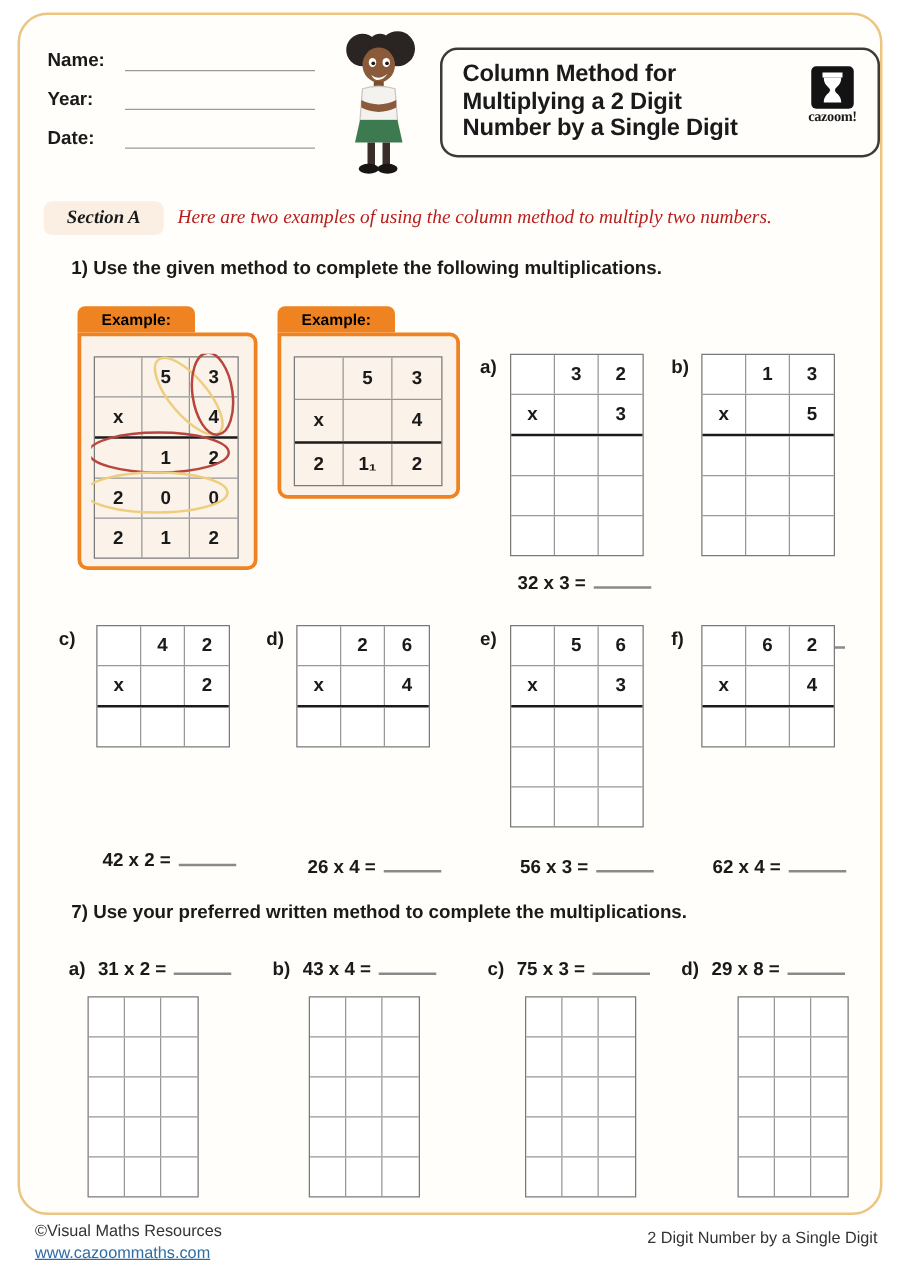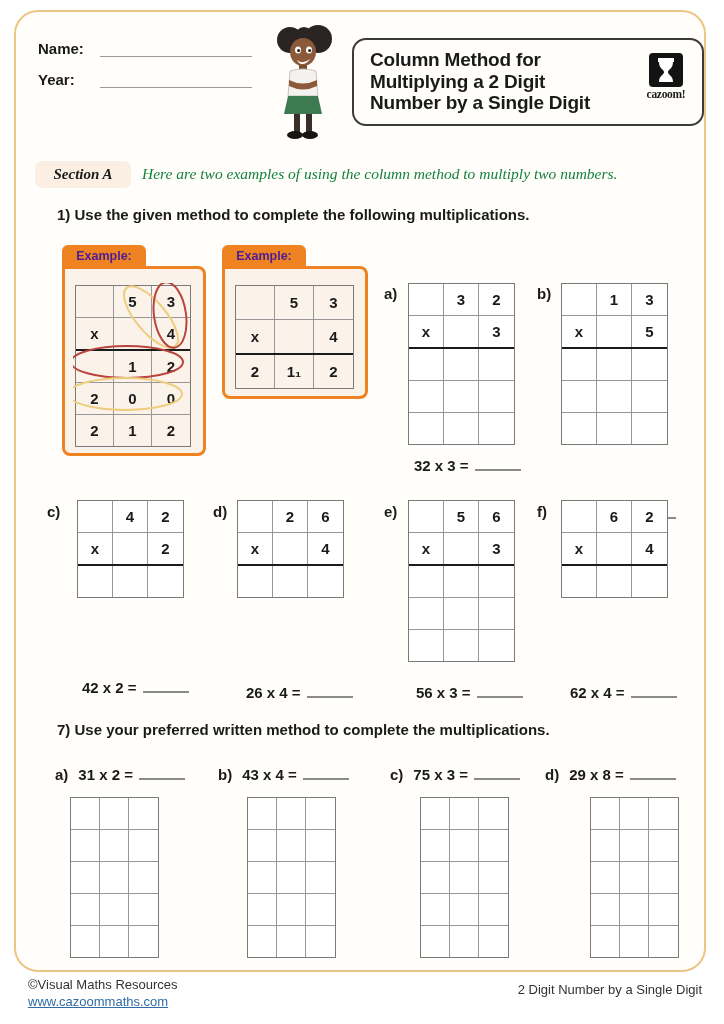--- a/index.html
+++ b/index.html
@@ -31,27 +31,27 @@
   .logo-mark { width:34px; height:34px; background:#131313; border-radius:4px; margin:0 auto; display:flex; align-items:center; justify-content:center; }
   .logo-text { font-family:"Liberation Serif", serif; font-weight:bold; font-size:11.5px; letter-spacing:-0.3px; margin-top:1px; }
   
   .secA-label {
     position:absolute; left:35px; top:161px; width:96px; height:27px;
     background:#faefe2; border-radius:7px; display:flex; align-items:center; justify-content:center;
     font-family:"Liberation Serif", serif; font-weight:bold; font-style:italic; font-size:15px;
   }
   .secA-desc {
     position:absolute; left:142px; top:165px;
-    font-family:"Liberation Serif", serif; font-style:italic; font-size:15.5px; color:#15803d;
+    font-family:"Liberation Serif", serif; font-style:italic; font-size:15.5px; color:#b91c1c;
   }
   .q-heading { position:absolute; font-weight:bold; font-size:15px; }
   
   .ex-tab {
-    position:absolute; width:84px; height:21px; background:var(--accent);
-    border-radius:6px 6px 0 0; color:#4c1d95; font-weight:bold; font-size:12.5px;
+    position:absolute; width:94px; height:21px; background:var(--accent);
+    border-radius:6px 6px 0 0; color:#000000; font-weight:bold; font-size:12.5px;
     display:flex; align-items:center; justify-content:center;
   }
   .ex-box { position:absolute; border:3px solid var(--accent); border-radius:0 8px 8px 8px; background:#fbf3e9; box-sizing:border-box; }
   
   .grid { position:absolute; border:1.5px solid #7a7a7a; background:var(--grid-bg,#ffffff); }
   .grid-row { display:flex; }
   .grid-row:not(:last-child):not(.divider) { border-bottom:1px solid #979797; }
   .grid-row.divider { border-bottom:2.5px solid #1b1b1b; }
   .grid-cell {
     width:var(--cw); height:var(--ch); box-sizing:border-box;
@@ -79,20 +79,24 @@
 
 <div class="page">
   <div class="frame"></div>
 
   <div class="name-row" style="top:40px;">
     <span class="name-label">Name:</span>
     <span class="write-line"></span>
   </div>
   <div class="name-row" style="top:71px;">
     <span class="name-label">Year:</span>
+    <span class="write-line"></span>
+  </div>
+  <div class="name-row" style="top:102px;">
+    <span class="name-label">Date:</span>
     <span class="write-line"></span>
   </div>
 
   <svg class="char-svg" width="70" height="116" viewBox="0 0 70 116">
     <circle cx="22" cy="16" r="13" fill="#2a2423"></circle>
     <circle cx="50" cy="15" r="14" fill="#2a2423"></circle>
     <circle cx="36" cy="12" r="9" fill="#2a2423"></circle>
     <ellipse cx="35" cy="28" rx="13" ry="14" fill="#8b5a3a"></ellipse>
     <ellipse cx="30" cy="26" rx="3" ry="3.6" fill="#ffffff"></ellipse>
     <ellipse cx="41" cy="26" rx="3" ry="3.6" fill="#ffffff"></ellipse>

